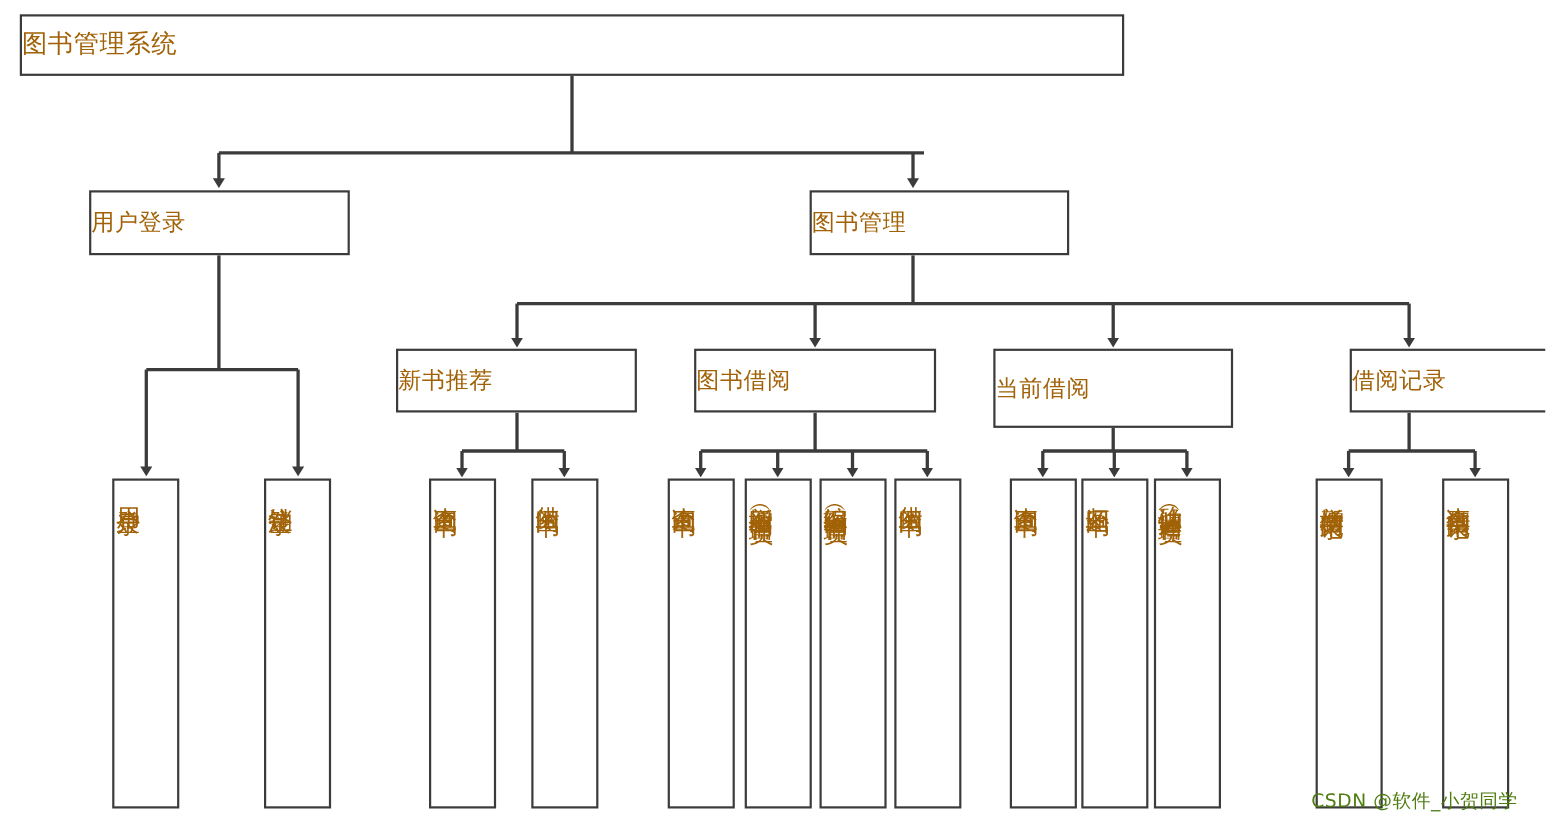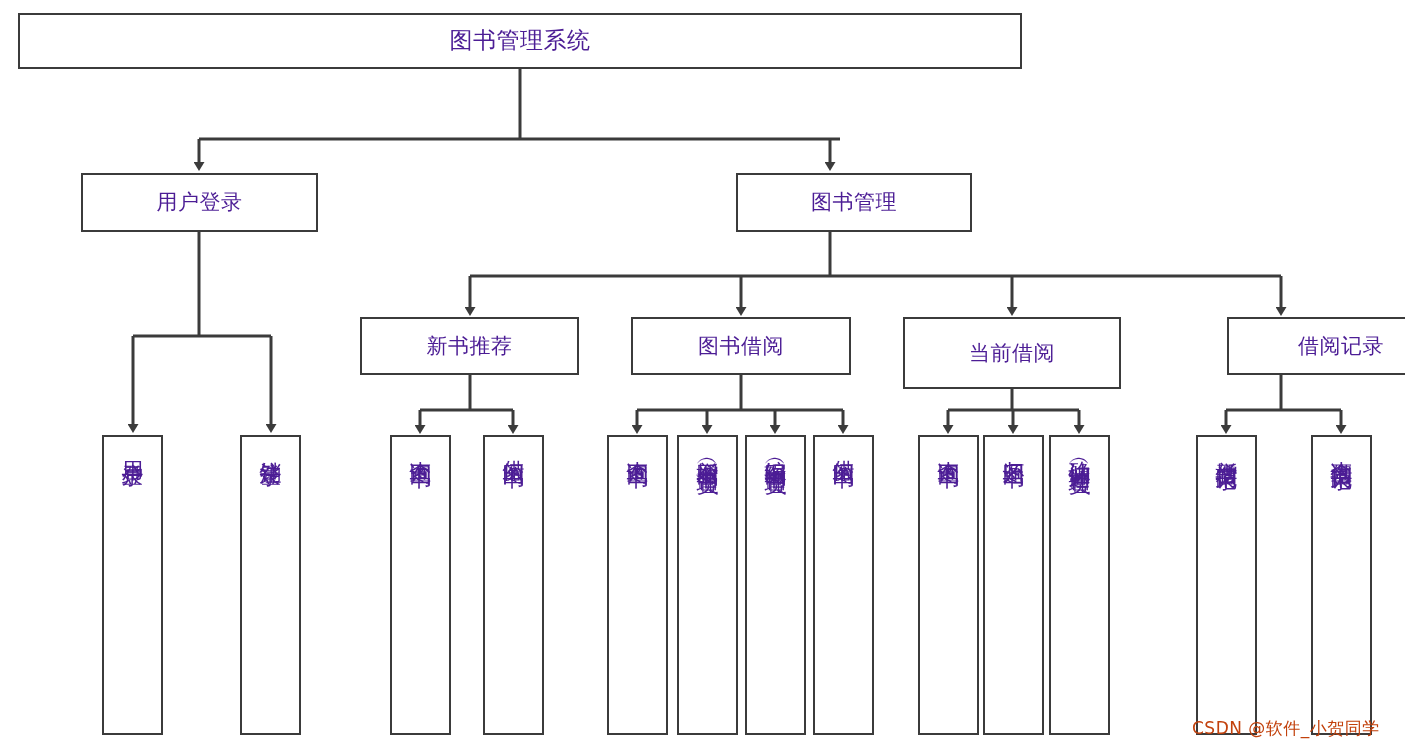--- a/index.html
+++ b/index.html
@@ -26,22 +26,22 @@
     height: 747px;
     pointer-events: none;
   }
   .node {
     position: absolute;
     box-sizing: border-box;
     border: 2.5px solid #3b3b3b;
     background: #ffffff;
     display: flex;
     align-items: center;
-    justify-content: center;
-    color: #4c1d95;
+    justify-content: flex-start;
+    color: #a16207;
   }
   .node .label {
     display: block;
     text-align: center;
     line-height: 1.18;
     white-space: nowrap;
   }
   .node.horiz .label {
     font-size: 21px;
     letter-spacing: 0.5px;
@@ -56,21 +56,21 @@
     font-size: 22px;
     line-height: 1.08;
     letter-spacing: 2px;
     white-space: pre;
   }
   #root-node .label {
     font-size: 23px;
   }
   .watermark {
     position: absolute;
-    color: #c2410c;
+    color: #4d7c0f;
     font-size: 17px;
     white-space: nowrap;
     letter-spacing: 0.5px;
     font-family: "DejaVu Sans", "Liberation Sans", sans-serif;
   }
 </style>
 </head>
 <body>
 
 <div id="diagram-root">

